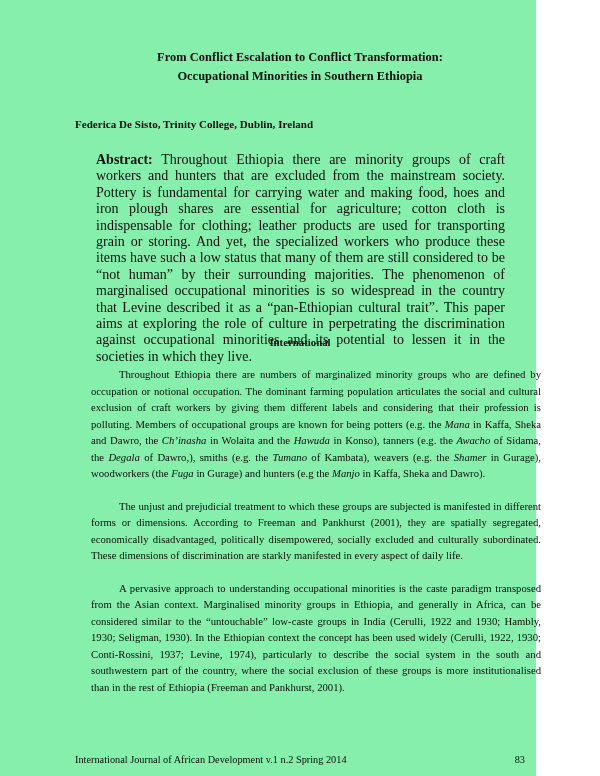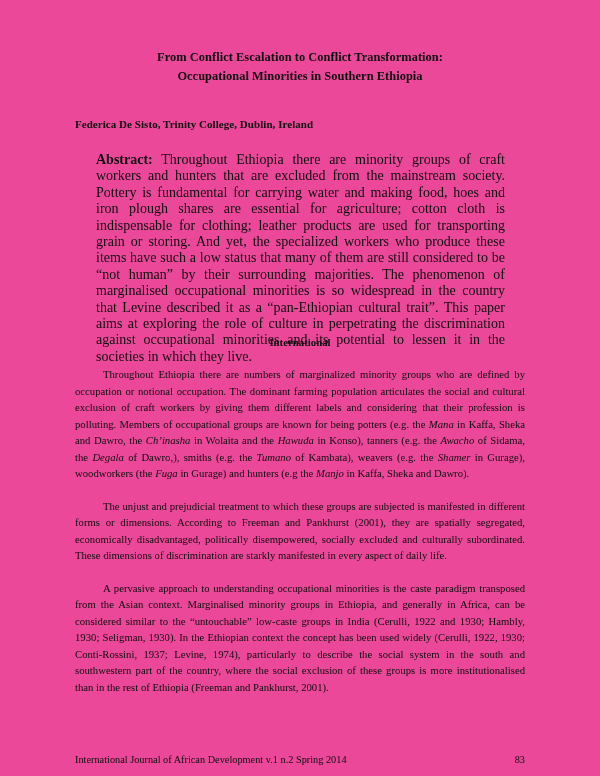--- a/index.html
+++ b/index.html
@@ -11,25 +11,25 @@
   body {
     width: 600px;
     height: 776px;
     font-family: "Liberation Serif", "DejaVu Serif", serif;
     color: #0d0d0d;
     -webkit-font-smoothing: antialiased;
     position: relative;
     overflow: hidden;
   }
   .page {
-    width: 600px;
+    width: 536px;
     height: 776px;
     box-sizing: border-box;
     position: relative;
-    background: #ec4899;
+    background: #86efac;
     text-decoration: underline;
   }
 
   
   .title-block {
     position: absolute;
     left: 75px;
     top: 48px;
     width: 450px;
     text-align: center;
@@ -77,21 +77,21 @@
     top: 336px;
     width: 450px;
     text-align: center;
     font-size: 10.8px;
     font-weight: bold;
   }
 
   
   .body-col {
     position: absolute;
-    left: 75px;
+    left: 91px;
     top: 366px;
     width: 450px;
   }
   .para {
     font-size: 10.7px;
     line-height: 16.5px;
     text-align: justify;
     text-justify: inter-word;
     text-indent: 28px;
     margin: 0 0 16px 0;

